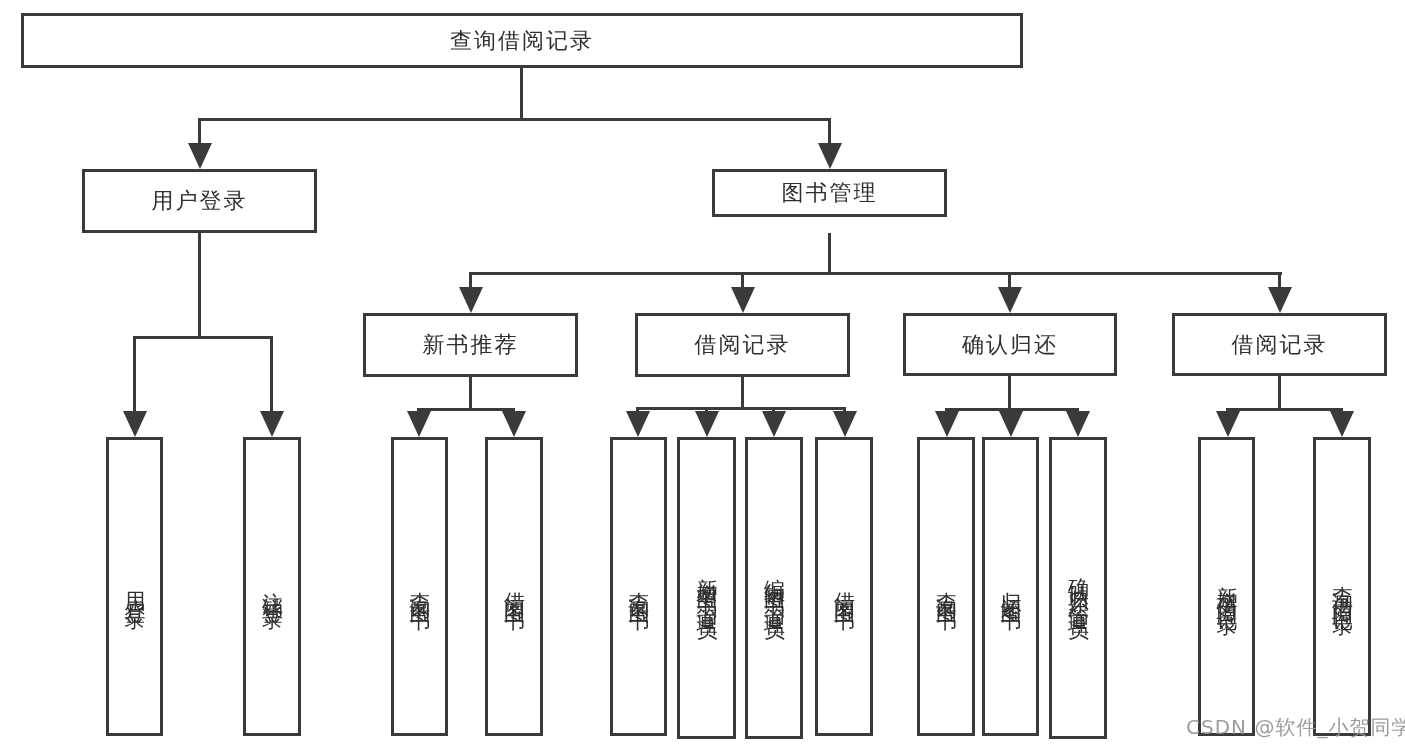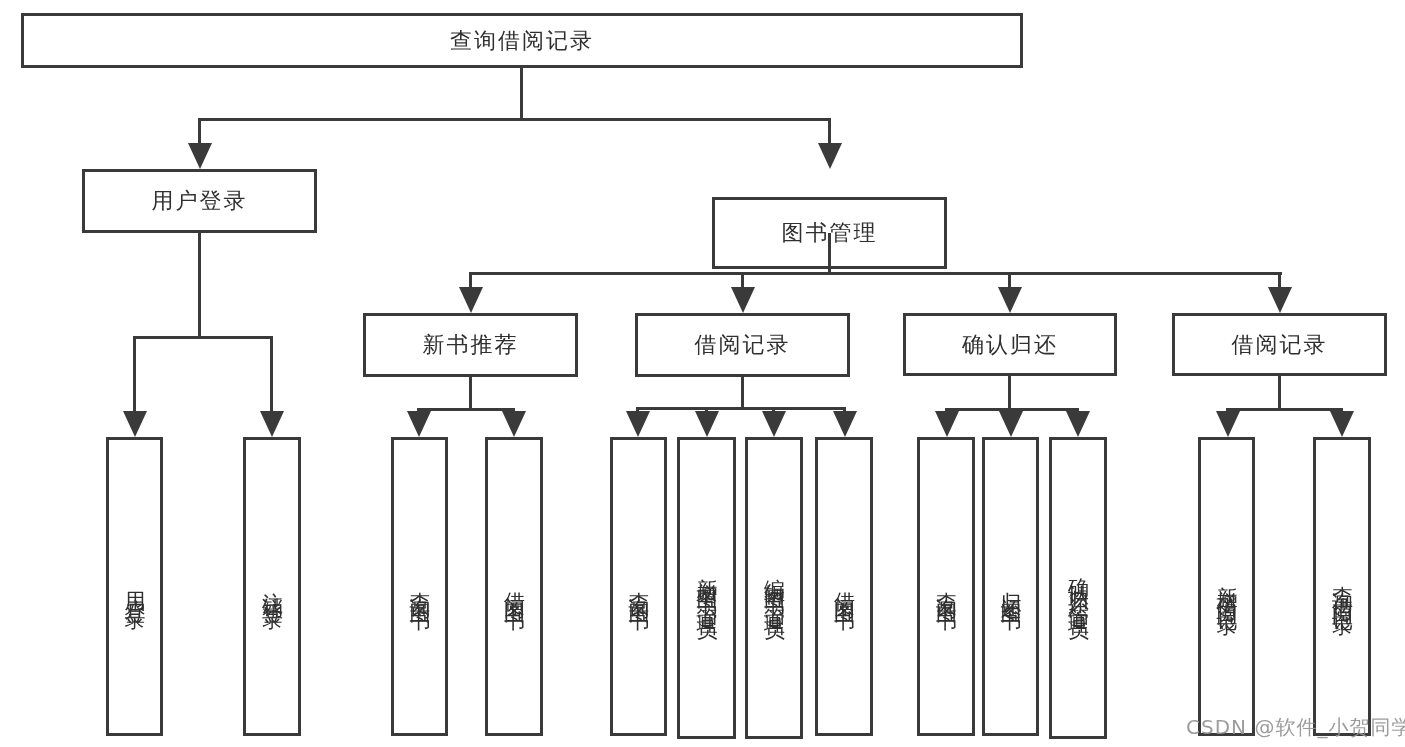--- a/index.html
+++ b/index.html
@@ -48,21 +48,21 @@
   }
 </style>
 </head>
 <body>
 
 <div id="canvas">
 
   <div class="box" style="left:21px;top:13px;width:1002px;height:55px;">查询借阅记录</div>
 
   <div class="box" style="left:82px;top:169px;width:235px;height:64px;">用户登录</div>
-  <div class="box" style="left:712px;top:169px;width:235px;height:72px;margin-top:28px;">图书管理</div>
+  <div class="box" style="left:712px;top:169px;width:235px;height:48px;">图书管理</div>
 
   <div class="box" style="left:363px;top:313px;width:215px;height:64px;">新书推荐</div>
   <div class="box" style="left:635px;top:313px;width:215px;height:64px;">借阅记录</div>
   <div class="box" style="left:903px;top:313px;width:214px;height:63px;">确认归还</div>
   <div class="box" style="left:1172px;top:313px;width:215px;height:63px;">借阅记录</div>
 
   <div class="box leaf" style="left:106px;top:437px;width:57px;height:299px;">用户登录</div>
   <div class="box leaf" style="left:243px;top:437px;width:58px;height:299px;">注销登录</div>
 
   <div class="box leaf" style="left:391px;top:437px;width:57px;height:299px;">查询图书</div>

